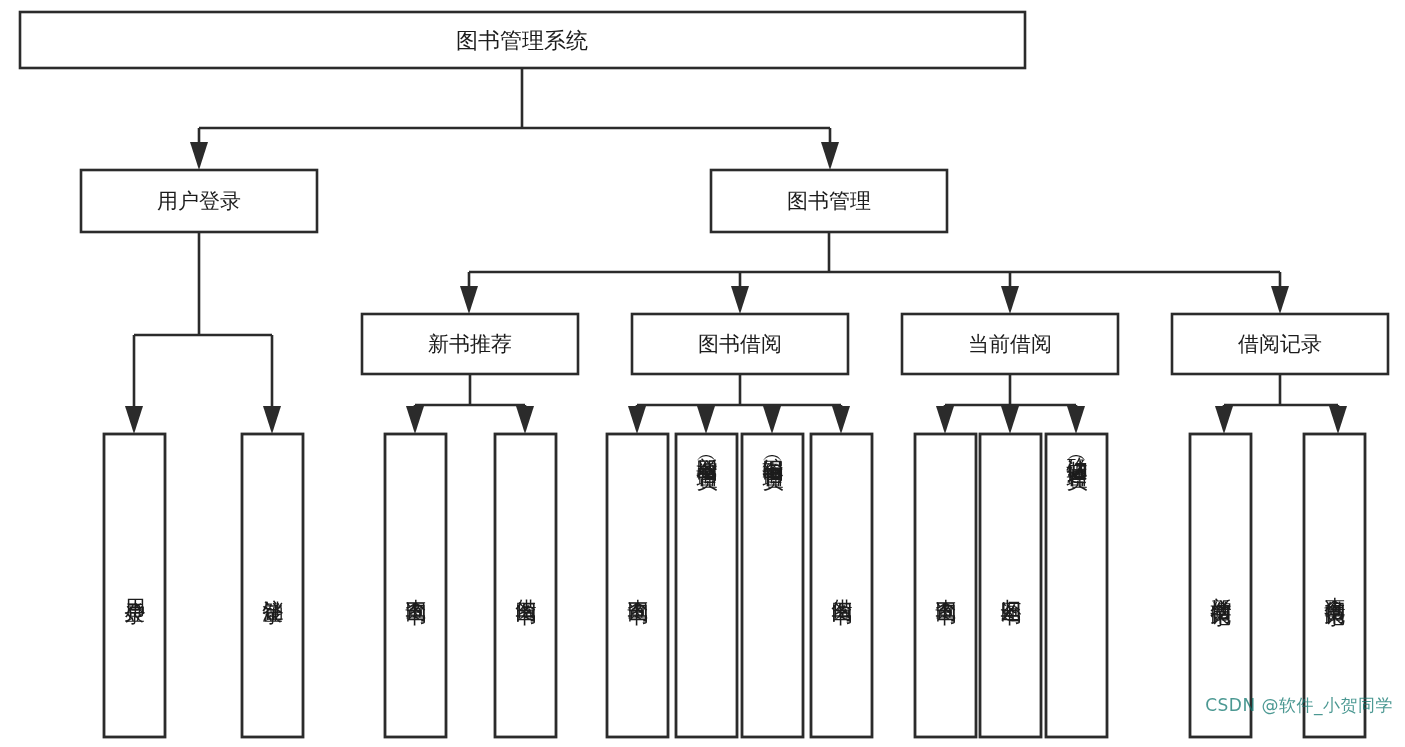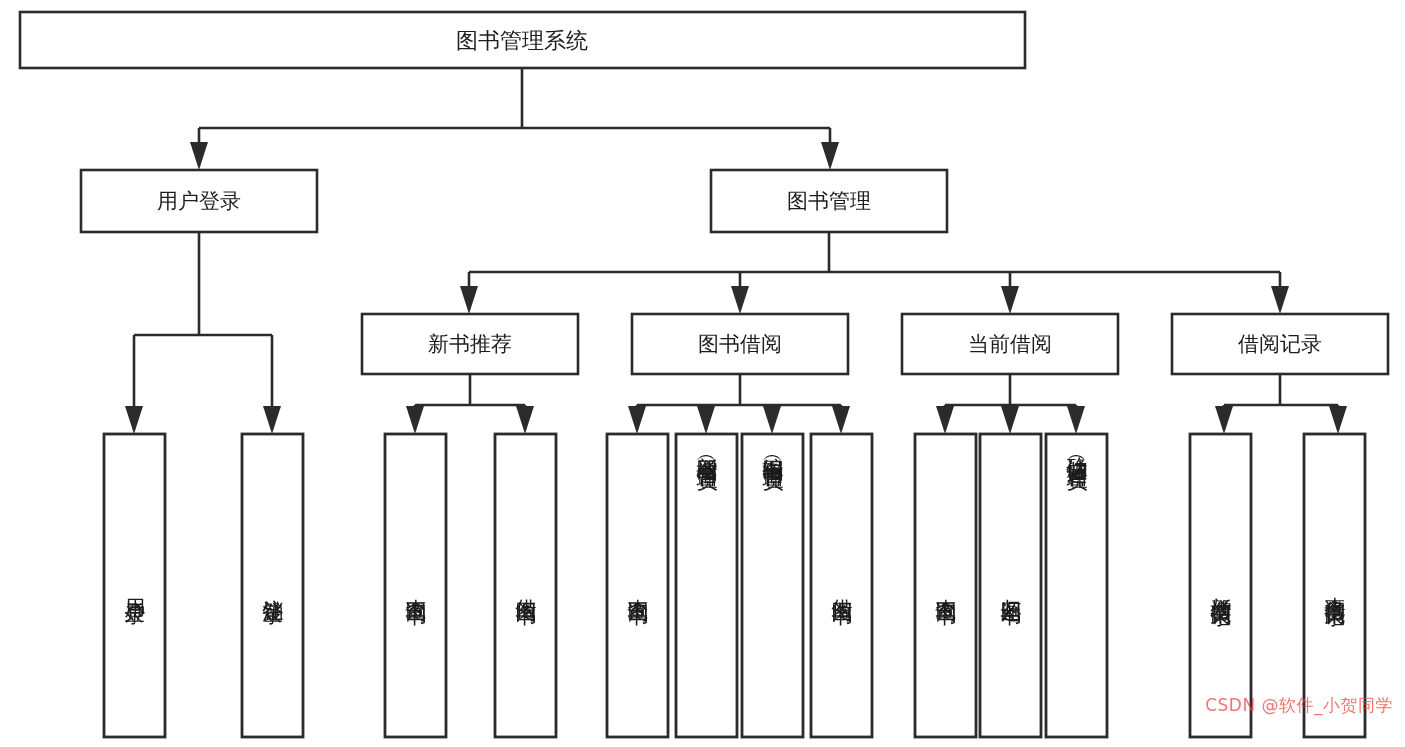--- a/index.html
+++ b/index.html
@@ -75,21 +75,21 @@
     color: #1c1c1c;
     white-space: nowrap;
     text-align: center;
   }
   #watermark {
     position: absolute;
     right: 12px;
     bottom: 6px;
     font-family: "DejaVu Sans", "Liberation Sans", sans-serif;
     font-size: 17px;
-    color: #ef4444;
+    color: #0f766e;
     opacity: 0.75;
     letter-spacing: 0.5px;
     pointer-events: none;
   }
 </style>
 </head>
 <body>
 
 <div id="diagram-root">
 

